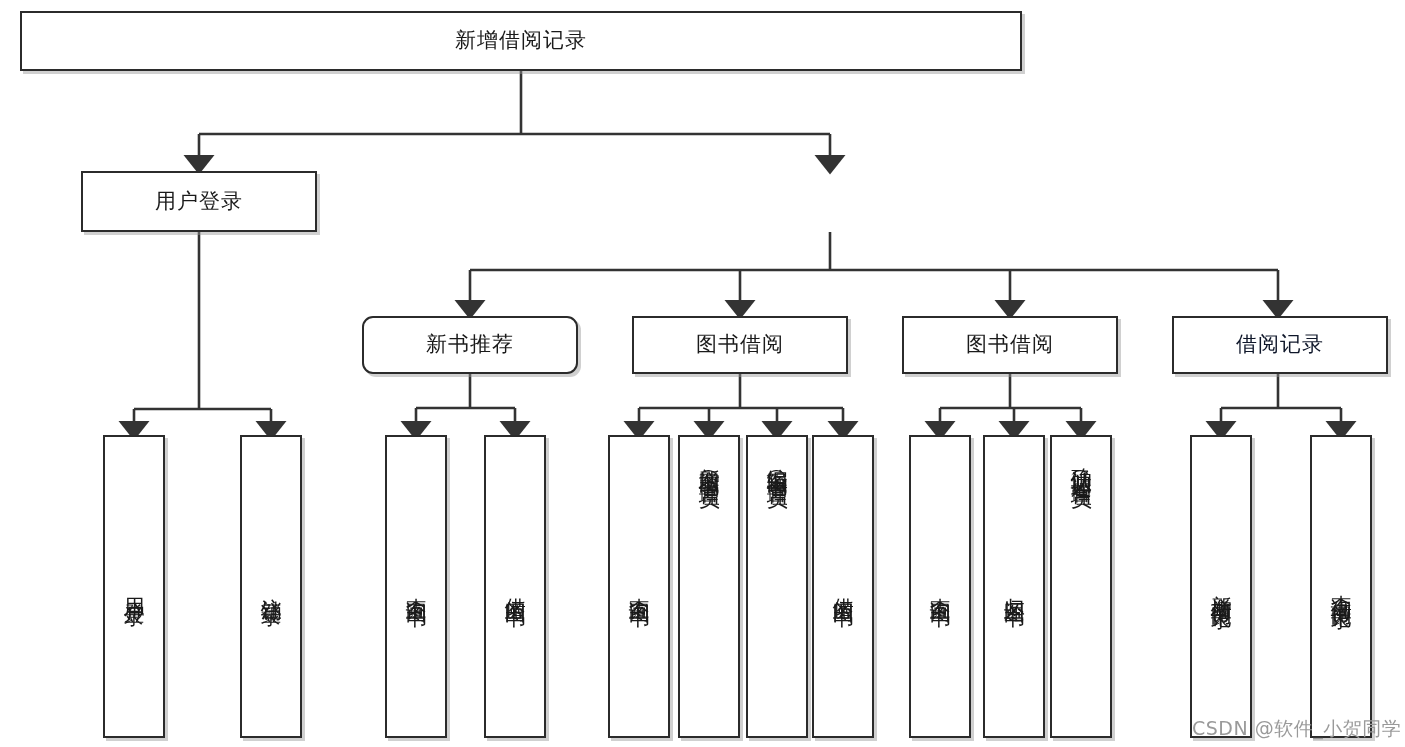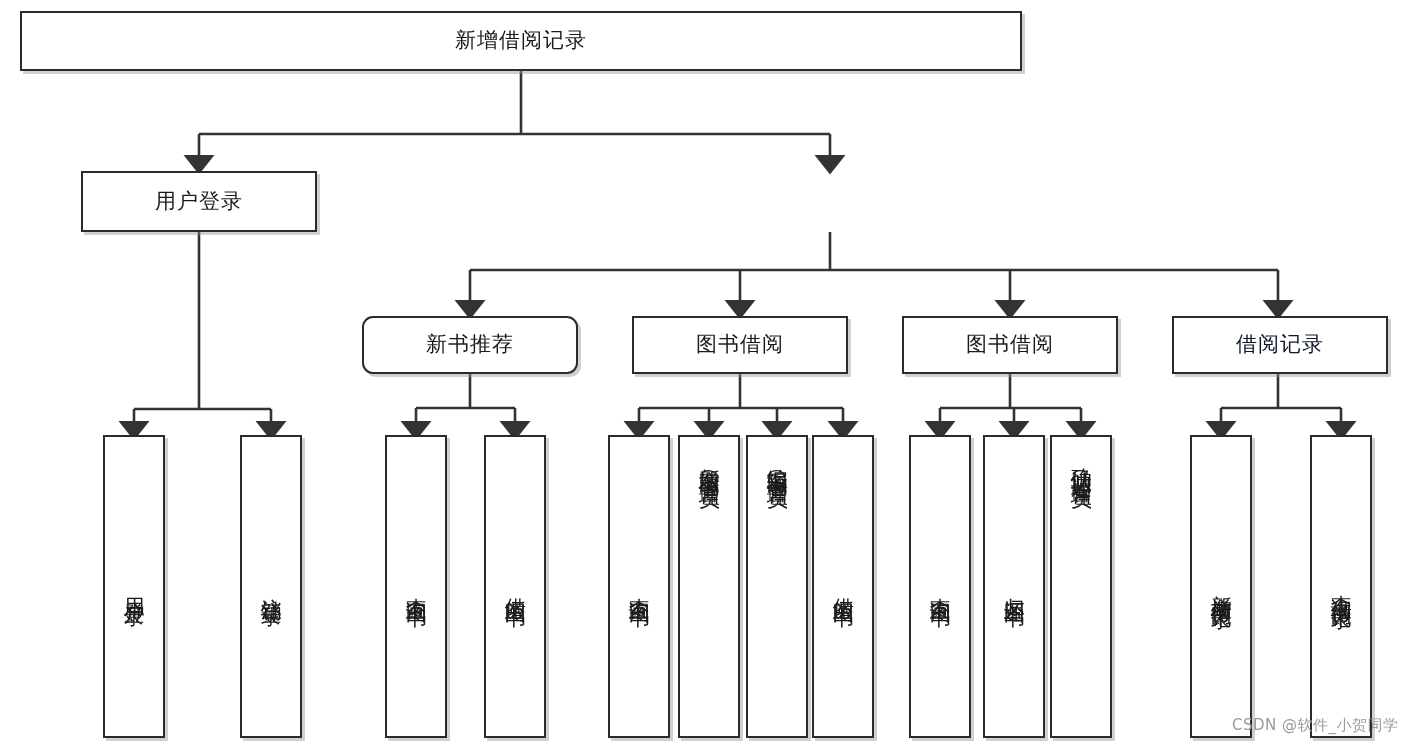--- a/index.html
+++ b/index.html
@@ -54,25 +54,24 @@
     line-height: 1.45;
     letter-spacing: 3px;
     white-space: nowrap;
   }
   .node.vert.centered {
     align-items: center;
     padding-top: 0;
   }
   .watermark {
     position: absolute;
-    font-size: 15px;
+    font-size: 19px;
     color: #9a9a9a;
     white-space: nowrap;
     letter-spacing: 0.5px;
-    padding-left: 40px;
   }
 </style>
 </head>
 <body>
 
 <div id="canvas" style="background: rgb(255, 255, 255);">
 
   <svg id="wires" viewBox="0 0 1405 747" preserveAspectRatio="none">
     <defs>
       <marker id="arrow" markerWidth="10" markerHeight="12" refX="1.2" refY="6" orient="auto" markerUnits="strokeWidth">

